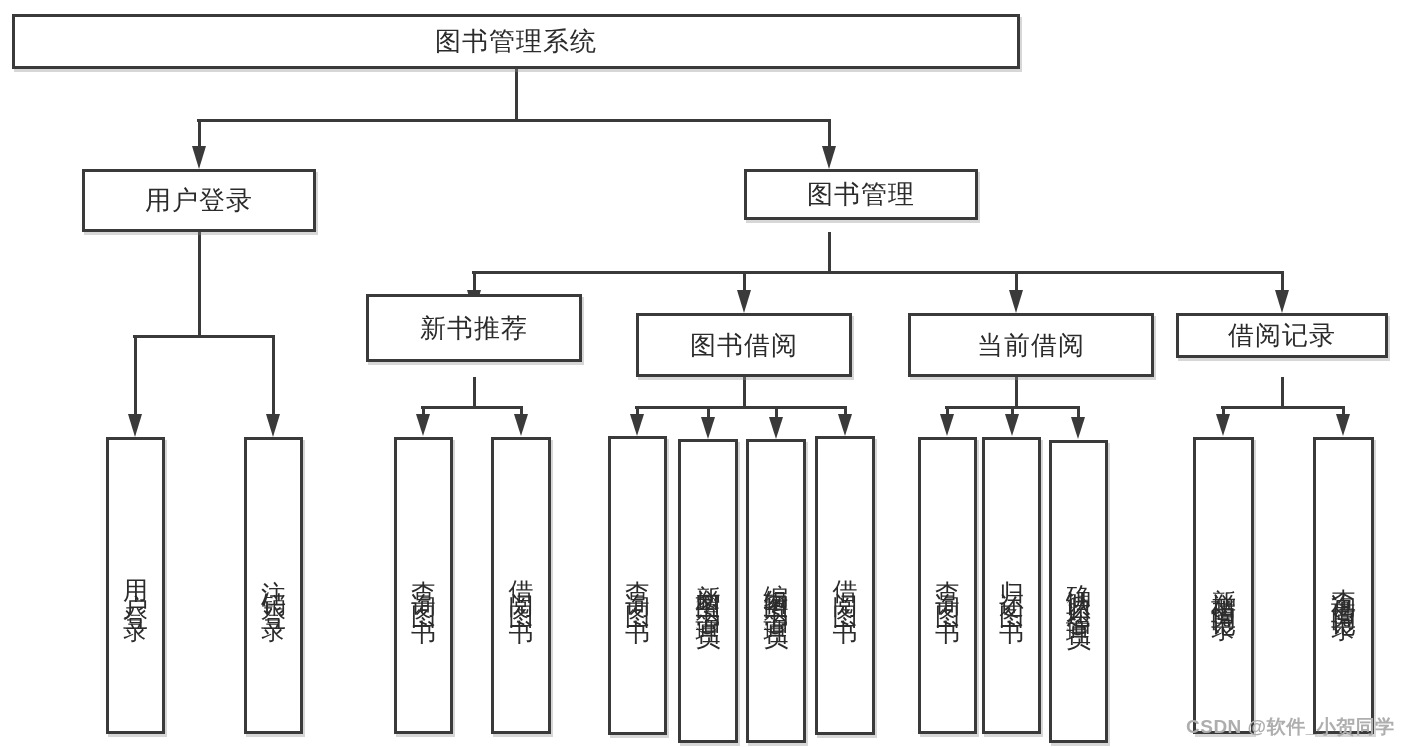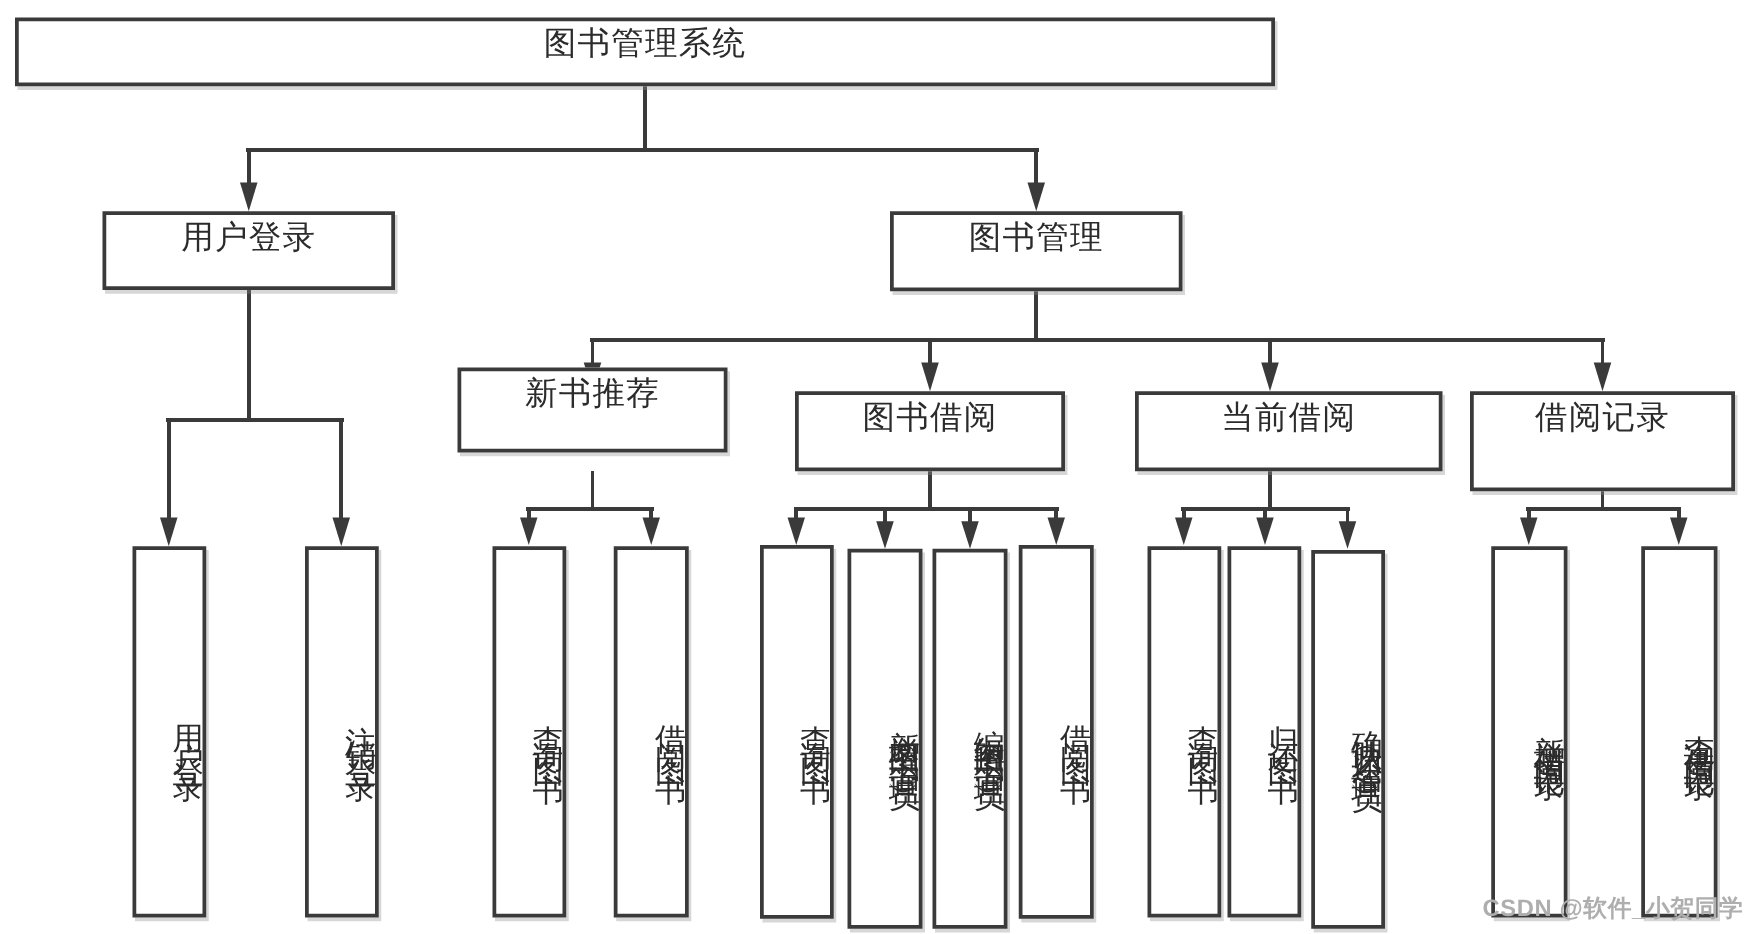--- a/index.html
+++ b/index.html
@@ -12,21 +12,21 @@
     overflow: hidden;
   }
   #wires { position: absolute; left: 0; top: 0; z-index: 1; }
   .node {
     position: absolute;
     z-index: 2;
     background: #ffffff;
     border: 3px solid #3a3a3a;
     box-shadow: 2px 3px 0 rgba(140,140,140,0.35);
     display: flex;
-    align-items: flex-start;
+    align-items: center;
     justify-content: center;
     box-sizing: border-box;
     color: #2b2b2b;
   }
   .node.h { font-size: 26px; letter-spacing: 1px; white-space: nowrap; }
   .node.v {
     font-size: 25px;
     writing-mode: vertical-rl;
     text-orientation: mixed;
     letter-spacing: 6px;
@@ -116,34 +116,34 @@
     </g>
   </svg>
 
   <div class="node h" style="left:12px; top:14px; width:1008px; height:55px">
     <span>图书管理系统</span>
   </div>
 
   <div class="node h" style="left:82px; top:169px; width:234px; height:63px">
     <span>用户登录</span>
   </div>
-  <div class="node h" style="left:712px; top:169px; width:234px; height:64px">
+  <div class="node h" style="left:744px; top:169px; width:234px; height:51px">
     <span>图书管理</span>
   </div>
 
   <div class="node h" style="left:366px; top:294px; width:216px; height:68px">
     <span>新书推荐</span>
   </div>
   <div class="node h" style="left:636px; top:313px; width:216px; height:64px">
     <span>图书借阅</span>
   </div>
   <div class="node h" style="left:908px; top:313px; width:246px; height:64px">
     <span>当前借阅</span>
   </div>
-  <div class="node h" style="left:1176px; top:313px; width:212px; height:80px">
+  <div class="node h" style="left:1176px; top:313px; width:212px; height:45px">
     <span>借阅记录</span>
   </div>
 
   <div class="node v spread" style="left:106px; top:437px; width:59px; height:297px">
     <span>用户登录</span>
   </div>
   <div class="node v spread" style="left:244px; top:437px; width:59px; height:297px">
     <span>注销登录</span>
   </div>
 

